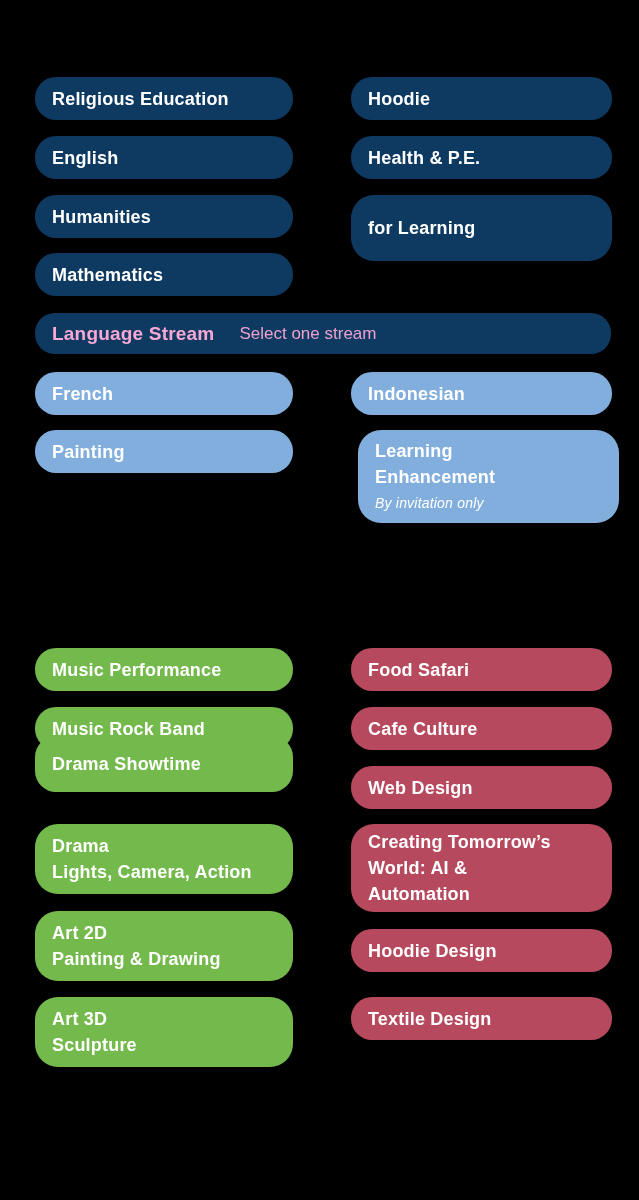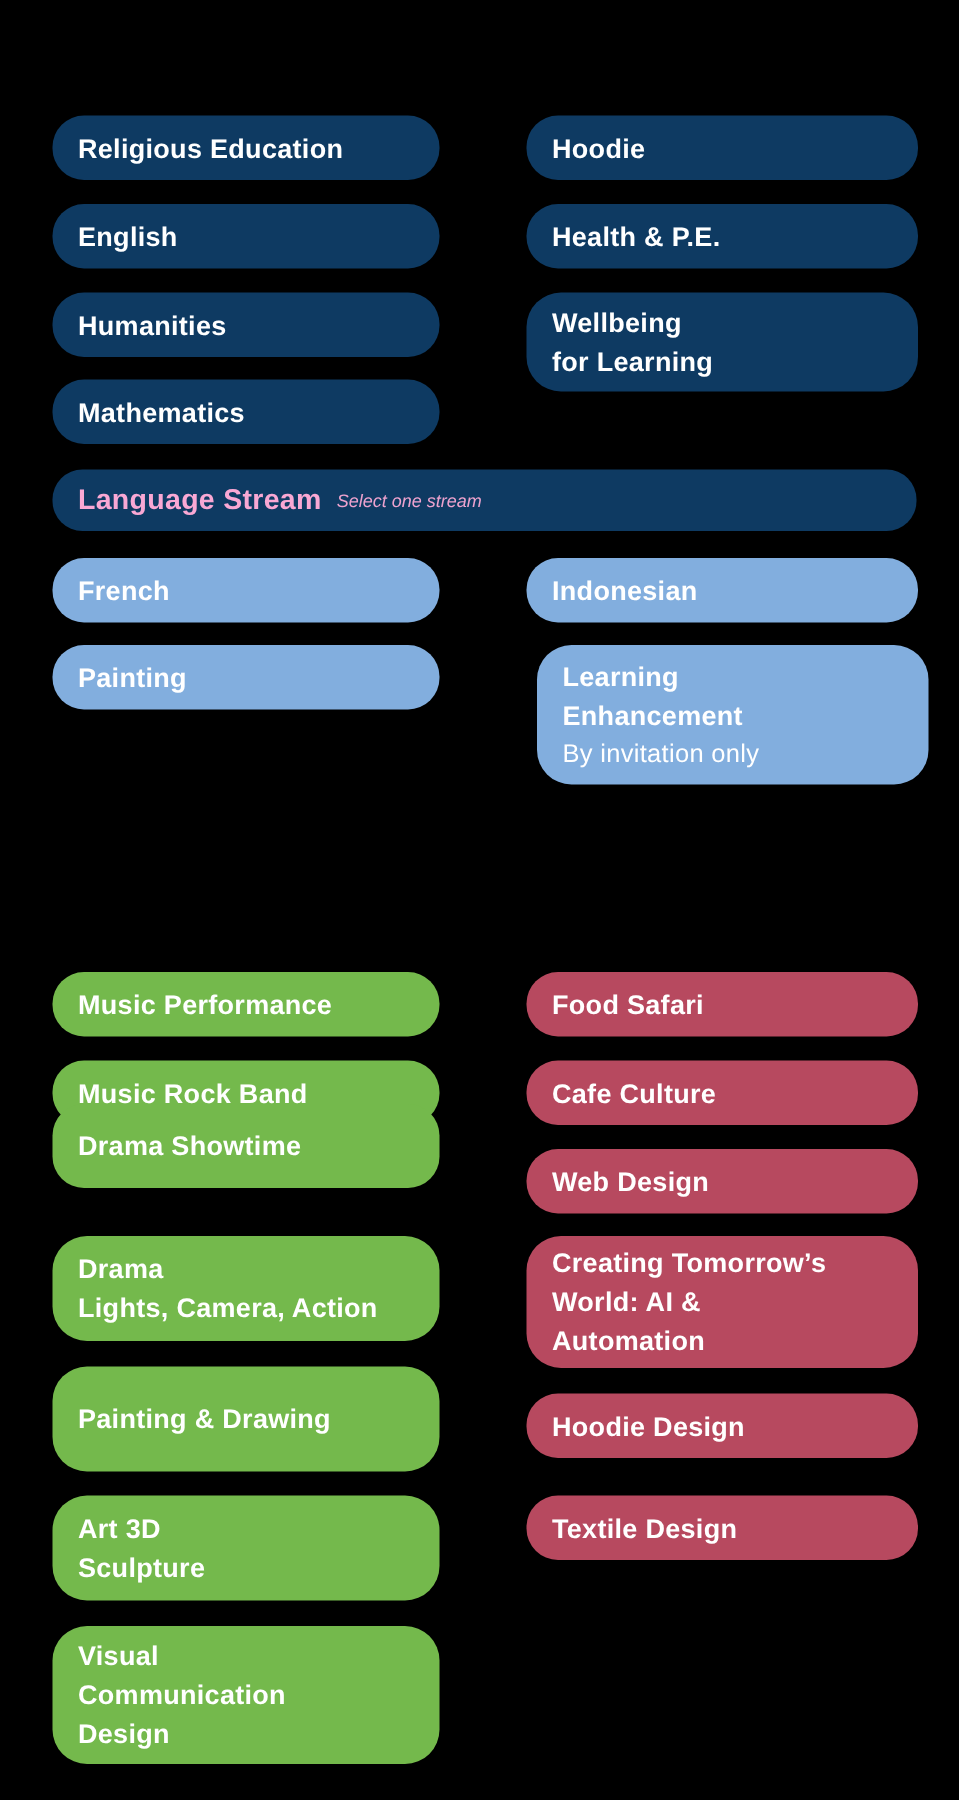--- a/index.html
+++ b/index.html
@@ -31,43 +31,43 @@
     letter-spacing: 0.2px;
     line-height: 26px;
   }
   .pill.tall { border-radius: 23px; }
   .navy  { background: #0e3a62; }
   .blue  { background: #82aede; }
   .green { background: #74b94c; }
   .red   { background: #b7495f; }
   .pill .line { display: block; }
   .note {
+    font-style: italic;
     font-weight: 400;
-    font-size: 17px;
+    font-size: 14px;
   }
   .bar {
     position: absolute;
     box-sizing: border-box;
     border-radius: 20px;
     background: #0e3a62;
     color: #f9a8d4;
     display: flex;
     align-items: center;
     padding-left: 17px;
   }
   .bar .bar-title {
     font-size: 19px;
     font-weight: 700;
     letter-spacing: 0.2px;
   }
   .bar .bar-subtitle {
-    font-style: italic;
     font-weight: 400;
-    font-size: 12px;
-    margin-left: 10px;
+    font-size: 17px;
+    margin-left: 25px;
     opacity: 0.95;
   }
 </style>
 </head>
 <body>
 
 <div class="canvas">
 
   <div class="pill navy" style="left:35px; top:77px; width:258px; height:43px;">
     <span class="line">Religious Education</span>
@@ -78,21 +78,20 @@
   <div class="pill navy" style="left:35px; top:136px; width:258px; height:43px;">
     <span class="line">English</span>
   </div>
   <div class="pill navy" style="left:351px; top:136px; width:261px; height:43px;">
     <span class="line">Health &amp; P.E.</span>
   </div>
   <div class="pill navy" style="left:35px; top:195px; width:258px; height:43px;">
     <span class="line">Humanities</span>
   </div>
   <div class="pill navy tall" style="left:351px; top:195px; width:261px; height:66px;">
-    <span class="line">Wellbeing</span>
     <span class="line">for Learning</span>
   </div>
   <div class="pill navy" style="left:35px; top:253px; width:258px; height:43px;">
     <span class="line">Mathematics</span>
   </div>
 
   <div class="bar" style="left:35px; top:313px; width:576px; height:41px;">
     <span class="bar-title">Language Stream</span>
     <span class="bar-subtitle">Select one stream</span>
   </div>
@@ -119,30 +118,26 @@
     <span class="line">Music Rock Band</span>
   </div>
   <div class="pill green" style="left:35px; top:736px; width:258px; height:56px;">
     <span class="line">Drama Showtime</span>
   </div>
   <div class="pill green tall" style="left:35px; top:824px; width:258px; height:70px;">
     <span class="line">Drama</span>
     <span class="line">Lights, Camera, Action</span>
   </div>
   <div class="pill green tall" style="left:35px; top:911px; width:258px; height:70px;">
+    <span class="line">Art 2D</span>
     <span class="line">Painting &amp; Drawing</span>
   </div>
   <div class="pill green tall" style="left:35px; top:997px; width:258px; height:70px;">
     <span class="line">Art 3D</span>
     <span class="line">Sculpture</span>
-  </div>
-  <div class="pill green tall" style="left:35px; top:1084px; width:258px; height:92px;">
-    <span class="line">Visual</span>
-    <span class="line">Communication</span>
-    <span class="line">Design</span>
   </div>
 
   <div class="pill red" style="left:351px; top:648px; width:261px; height:43px;">
     <span class="line">Food Safari</span>
   </div>
   <div class="pill red" style="left:351px; top:707px; width:261px; height:43px;">
     <span class="line">Cafe Culture</span>
   </div>
   <div class="pill red" style="left:351px; top:766px; width:261px; height:43px;">
     <span class="line">Web Design</span>

